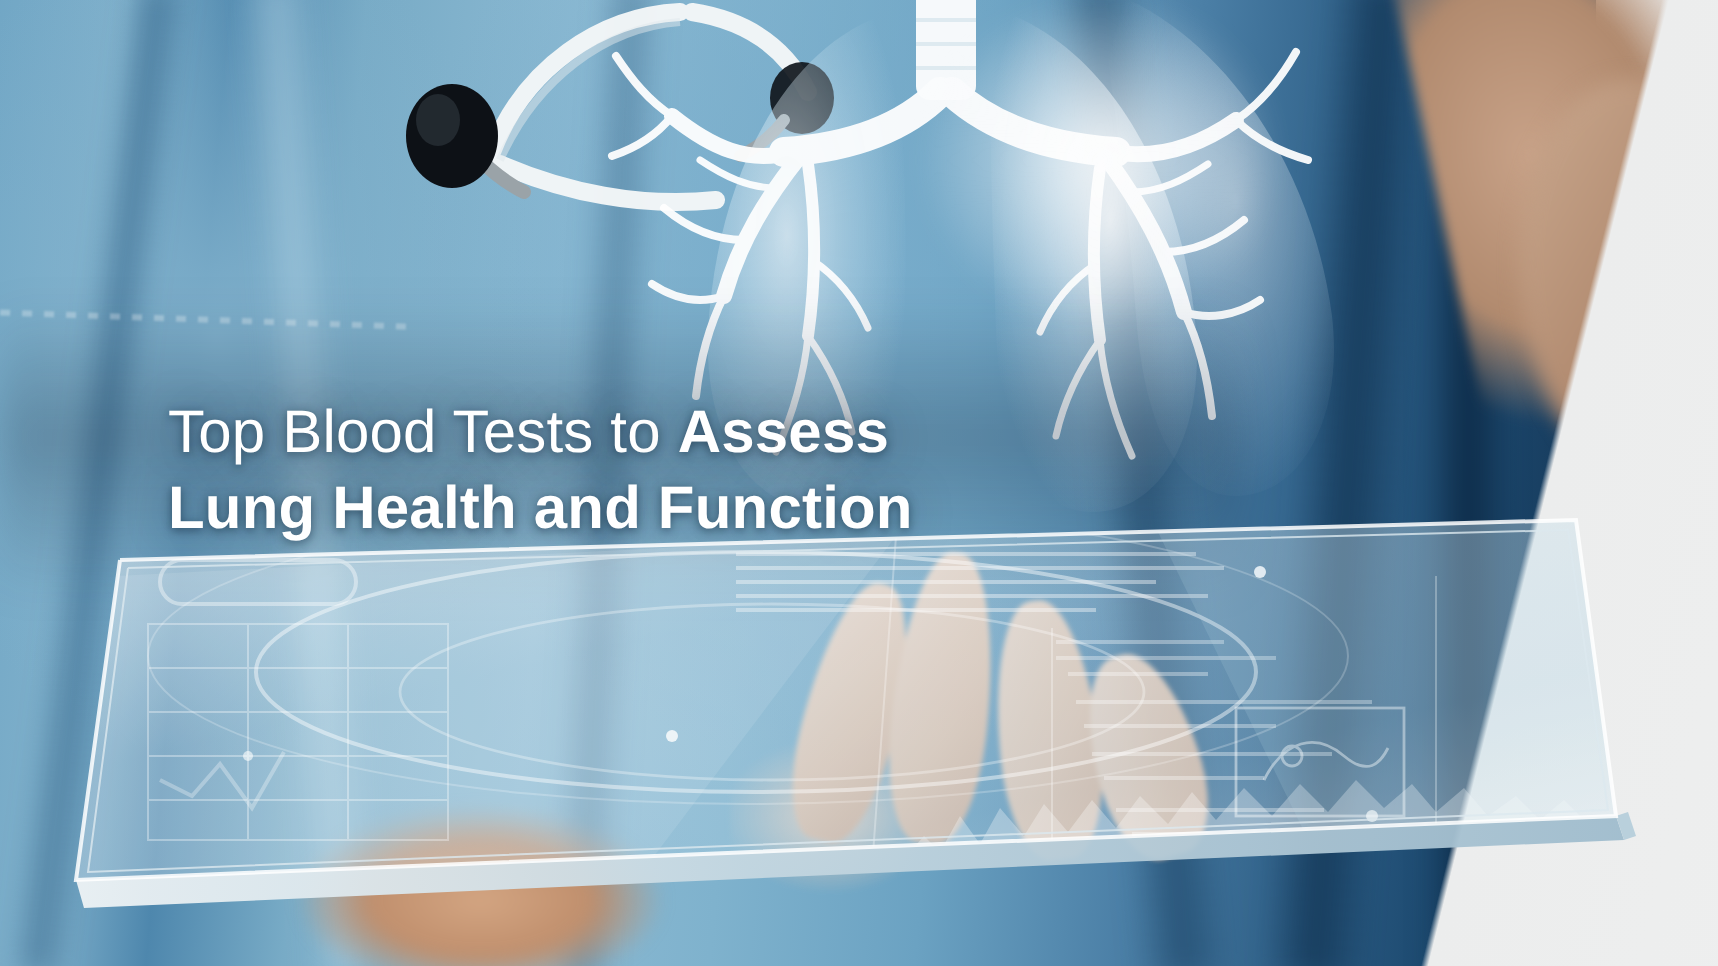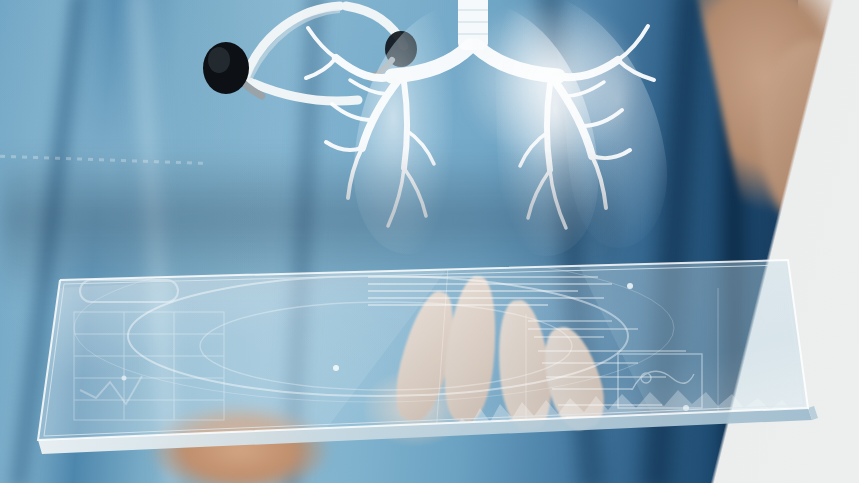--- a/index.html
+++ b/index.html
@@ -239,20 +239,24 @@
         <path d="M250 200 C252 220 258 240 266 258" stroke-width="3.5"></path>
         <path d="M250 200 C240 214 232 230 228 248" stroke-width="3.5"></path>
         <path d="M248 162 C236 170 226 182 220 196" stroke-width="3.5"></path>
       </g>
     </svg>
   </div>
   <div class="lungglow"></div>
 
   <div class="scrim"></div>
 
+  <div class="title">
+    <span class="l1"><span>Top Blood Tests to </span><b>Assess</b></span>
+    <span class="l2">Lung Health and Function</span>
+  </div>
 
   <div class="hand2"></div>
   <div class="hand">
     <div class="thumbmass"></div>
     <div class="finger f1"></div>
     <div class="finger f2"></div>
     <div class="finger f3"></div>
     <div class="finger f4"></div>
   </div>
 

